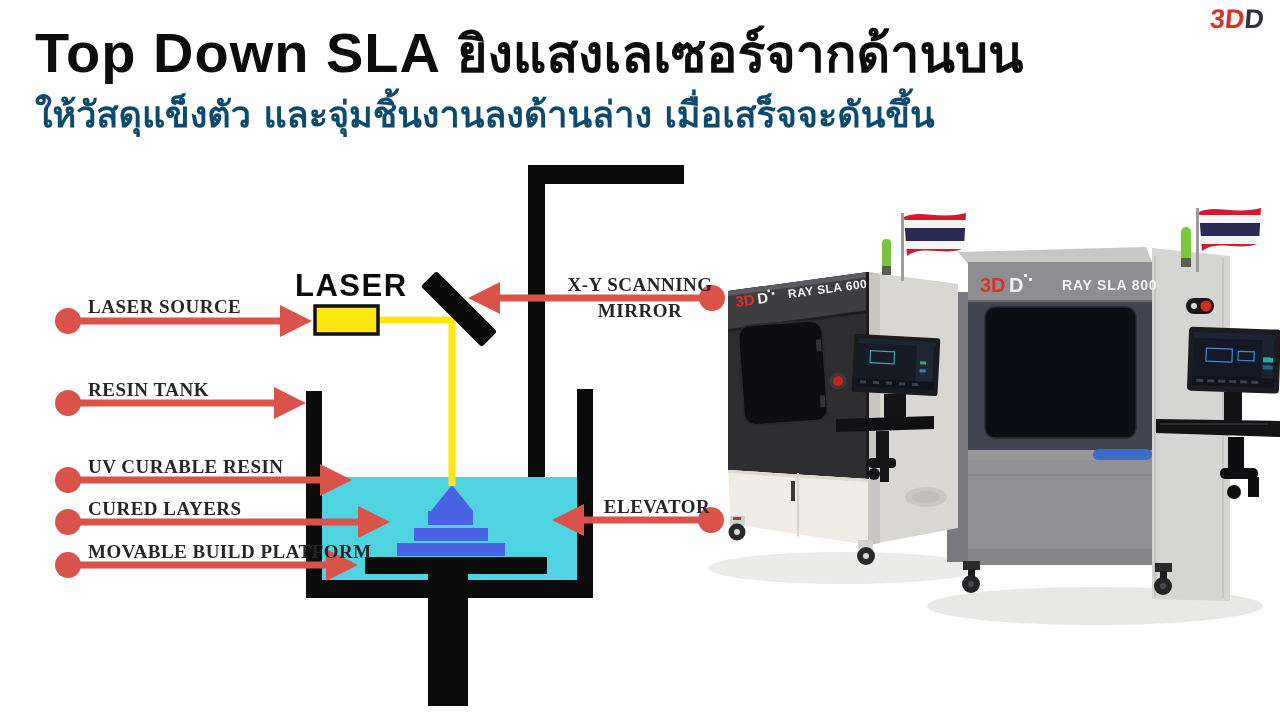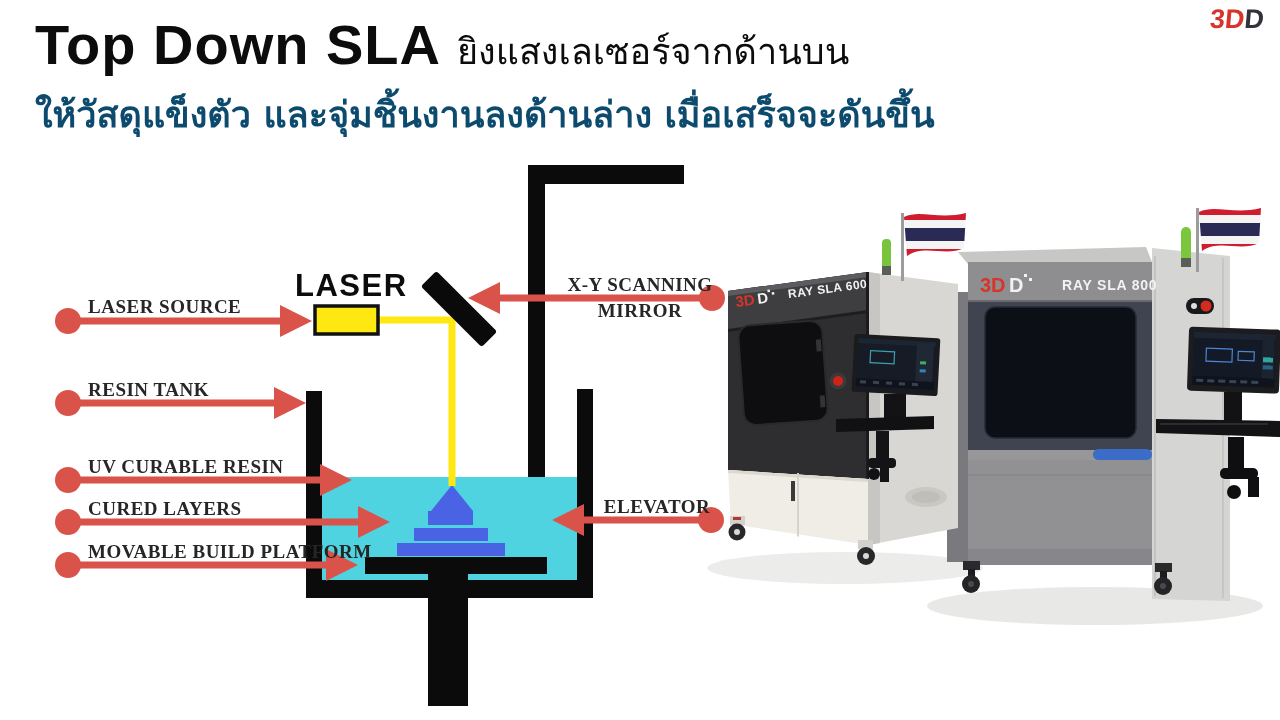--- a/index.html
+++ b/index.html
@@ -1,21 +1,21 @@
 <!DOCTYPE html>
 <html><head>
 <meta charset="utf-8">
 <style>
   html,body{margin:0;padding:0;background:#fff;}
   .stage{position:relative;width:1280px;height:720px;background:#ffffff;overflow:hidden;
          font-family:"Liberation Sans",sans-serif;}
   
   .title-row{position:absolute;left:35px;top:12px;display:flex;align-items:baseline;gap:16px;white-space:nowrap;}
   .title-en{font-family:"Liberation Sans",sans-serif;font-weight:800;font-size:56px;letter-spacing:1px;color:#0c0c0c;}
-  .title-th{font-family:"DejaVu Sans",sans-serif;font-weight:400;font-size:36px;color:#0c0c0c;}
+  .title-th{font-family:"DejaVu Sans",sans-serif;font-weight:700;font-size:52px;color:#0c0c0c;}
   .subtitle-th{position:absolute;left:35px;top:86px;font-family:"DejaVu Sans",sans-serif;
                font-weight:700;font-size:36px;color:#0c4a6e;white-space:nowrap;}
   
   .brand{position:absolute;right:16px;top:6px;font-weight:800;font-size:27px;letter-spacing:0;
          transform:skewX(-5deg);line-height:1;}
   .brand .b1{color:#d8342b;}
   .brand .b2{color:#32323a;position:relative;}
   
   .diagram-svg{position:absolute;left:0;top:0;}
   .printers-svg{position:absolute;left:700px;top:188px;}

